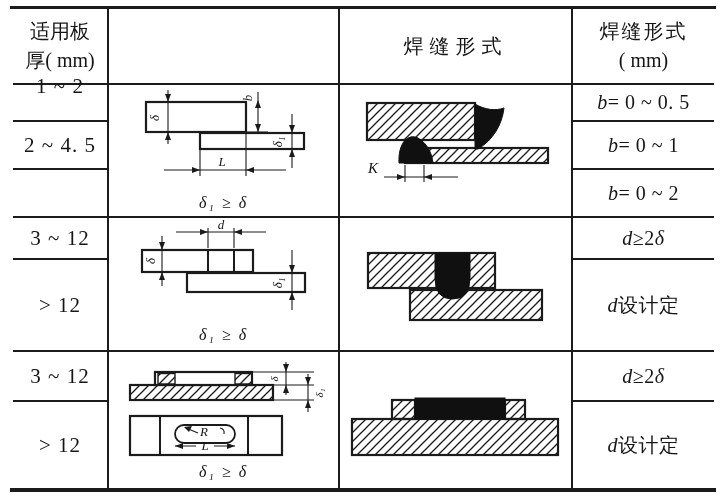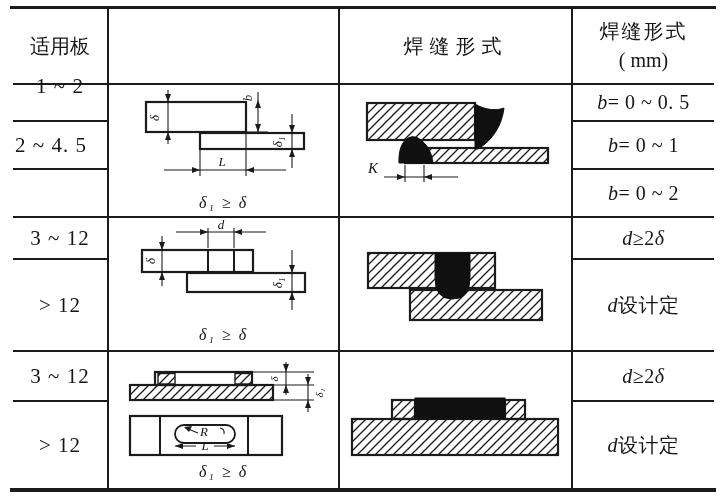--- a/index.html
+++ b/index.html
@@ -41,29 +41,30 @@
   <div class="line" style="left:13px;top:168px;width:94px;height:1.5px"></div>
   <div class="line" style="left:13px;top:258px;width:94px;height:1.5px"></div>
   <div class="line" style="left:13px;top:400px;width:94px;height:1.5px"></div>
   <div class="line" style="left:573px;top:120px;width:141px;height:1.5px"></div>
   <div class="line" style="left:573px;top:168px;width:141px;height:1.5px"></div>
   <div class="line" style="left:573px;top:258px;width:141px;height:1.5px"></div>
   <div class="line" style="left:573px;top:400px;width:141px;height:1.5px"></div>
 
   <div class="cell hdr" style="left:13px;top:9px;width:94px;height:74px">
     <span>适用板</span>
+    <span>厚( mm)</span>
   </div>
   <div class="cell wide" style="left:340px;top:9px;width:231px;height:74px">焊缝形式</div>
   <div class="cell hdr" style="left:573px;top:9px;width:141px;height:74px">
     <span style="letter-spacing:2px">焊缝形式</span>
     <span>( mm)</span>
   </div>
 
   <div class="cell val" style="left:13px;top:69px;width:94px;height:35px">1 ~ 2</div>
-  <div class="cell val" style="left:4px;top:122px;width:94px;height:46px">2 ~ 4. 5</div>
+  <div class="cell val" style="left:13px;top:122px;width:94px;height:46px">2 ~ 4. 5</div>
   <div class="cell val" style="left:13px;top:218px;width:94px;height:40px">3 ~ 12</div>
   <div class="cell val" style="left:13px;top:260px;width:94px;height:90px">&gt; 12</div>
   <div class="cell val" style="left:13px;top:352px;width:94px;height:48px">3 ~ 12</div>
   <div class="cell val" style="left:13px;top:402px;width:94px;height:86px">&gt; 12</div>
 
   <div class="cell size" style="left:573px;top:85px;width:141px;height:35px">
     <span class="it">b</span>
       <span> = 0 ~ 0. 5</span>
   </div>
   <div class="cell size" style="left:573px;top:122px;width:141px;height:46px">

